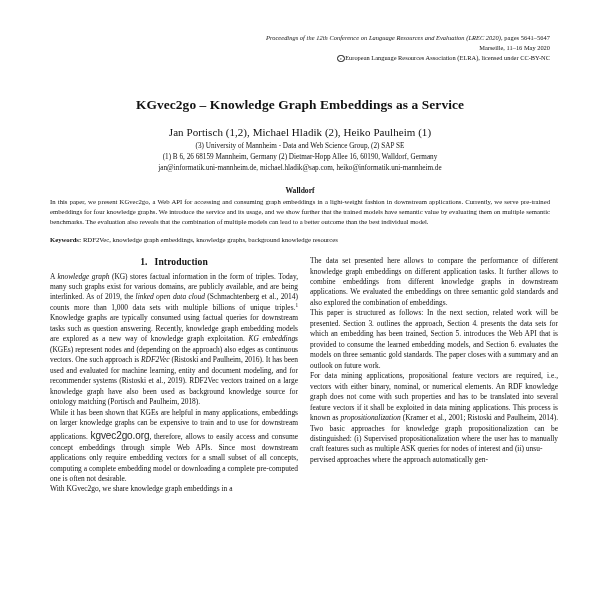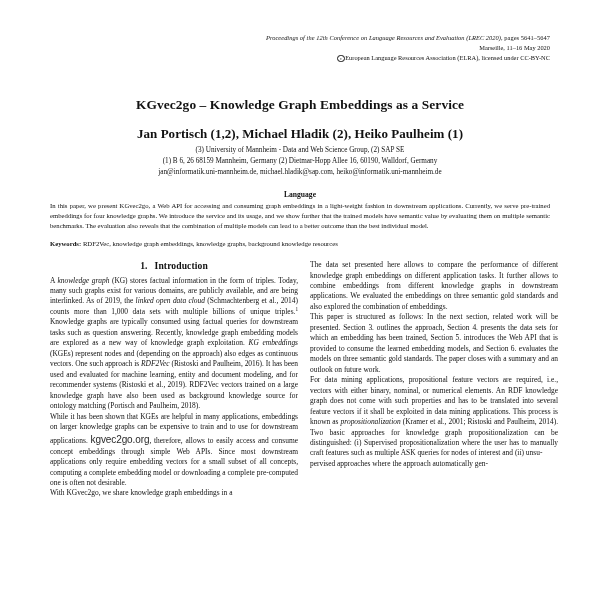--- a/index.html
+++ b/index.html
@@ -67,22 +67,22 @@
     text-align: center;
   }
   .paper-title {
     font-size: 13.4px;
     font-weight: bold;
     letter-spacing: 0.1px;
     line-height: 1.2;
   }
   .authors {
     margin-top: 13px;
-    font-size: 13px;
-    font-weight: bold;
+    font-size: 11px;
+    font-weight: normal;
     letter-spacing: 0.05px;
   }
   .affil {
     margin-top: 3.5px;
     font-size: 7.2px;
     line-height: 1.42;
   }
   .affil div { margin-top: 0.6px; }
 
   
@@ -169,21 +169,21 @@
     <div class="paper-title">KGvec2go – Knowledge Graph Embeddings as a Service</div>
     <div class="authors">Jan Portisch (1,2), Michael Hladik (2), Heiko Paulheim (1)</div>
     <div class="affil">
       <div>(3) University of Mannheim - Data and Web Science Group, (2) SAP SE</div>
       <div>(1) B 6, 26 68159 Mannheim, Germany (2) Dietmar-Hopp Allee 16, 60190, Walldorf, Germany</div>
       <div>jan@informatik.uni-mannheim.de, michael.hladik@sap.com, heiko@informatik.uni-mannheim.de</div>
     </div>
   </div>
 
   <div class="abstract-block">
-    <div class="abstract-heading">Language</div>
+    <div class="abstract-heading">Walldorf</div>
     <div class="abstract-body">In this paper, we present KGvec2go, a Web API for accessing and consuming graph embeddings in a light-weight fashion in downstream applications. Currently, we serve pre-trained embeddings for four knowledge graphs. We introduce the service and its usage, and we show further that the trained models have semantic value by evaluating them on multiple semantic benchmarks. The evaluation also reveals that the combination of multiple models can lead to a better outcome than the best individual model.</div>
     <div class="keywords"><span class="kw-label">Keywords:</span><span> RDF2Vec, knowledge graph embeddings, knowledge graphs, background knowledge resources</span></div>
   </div>
 
   <div class="columns">
 
     <div class="col">
       <div class="section-heading">
         <span class="num">1.</span><span>Introduction</span>
       </div>

